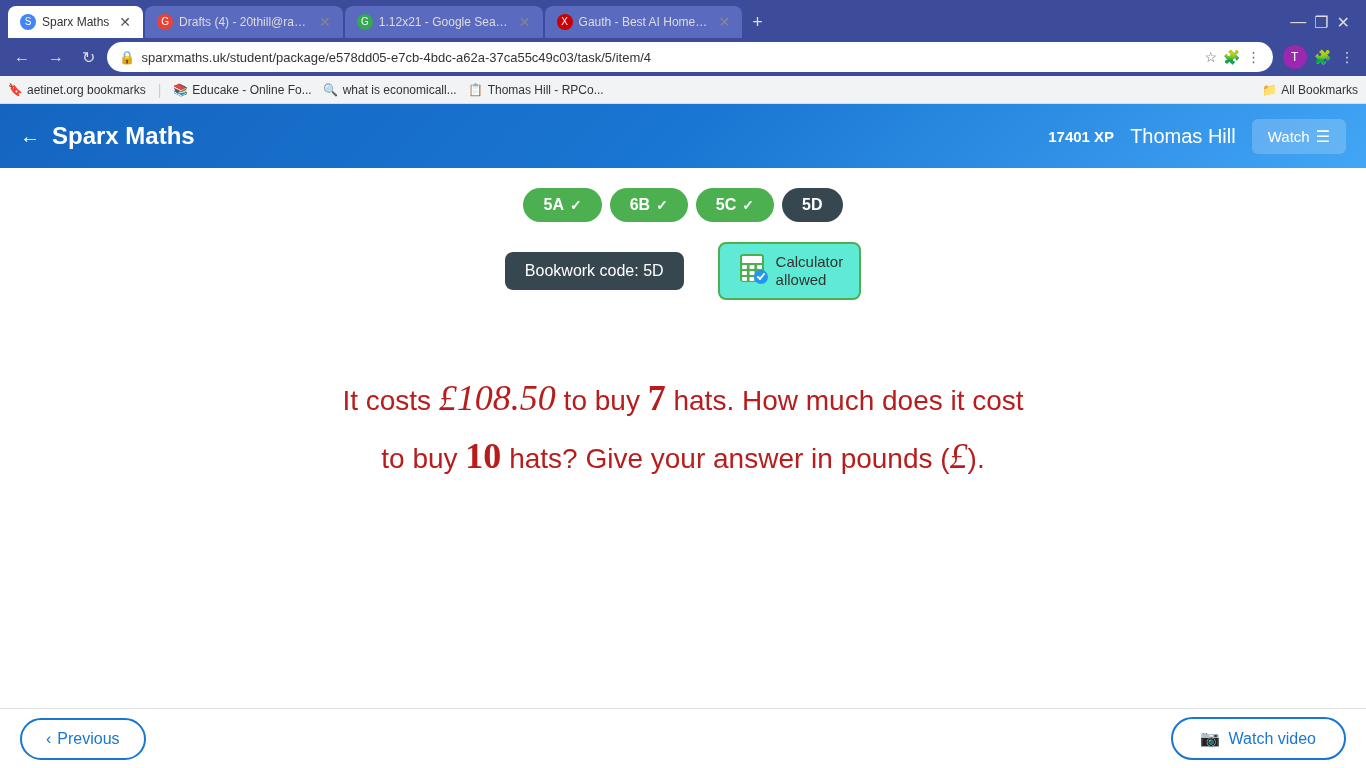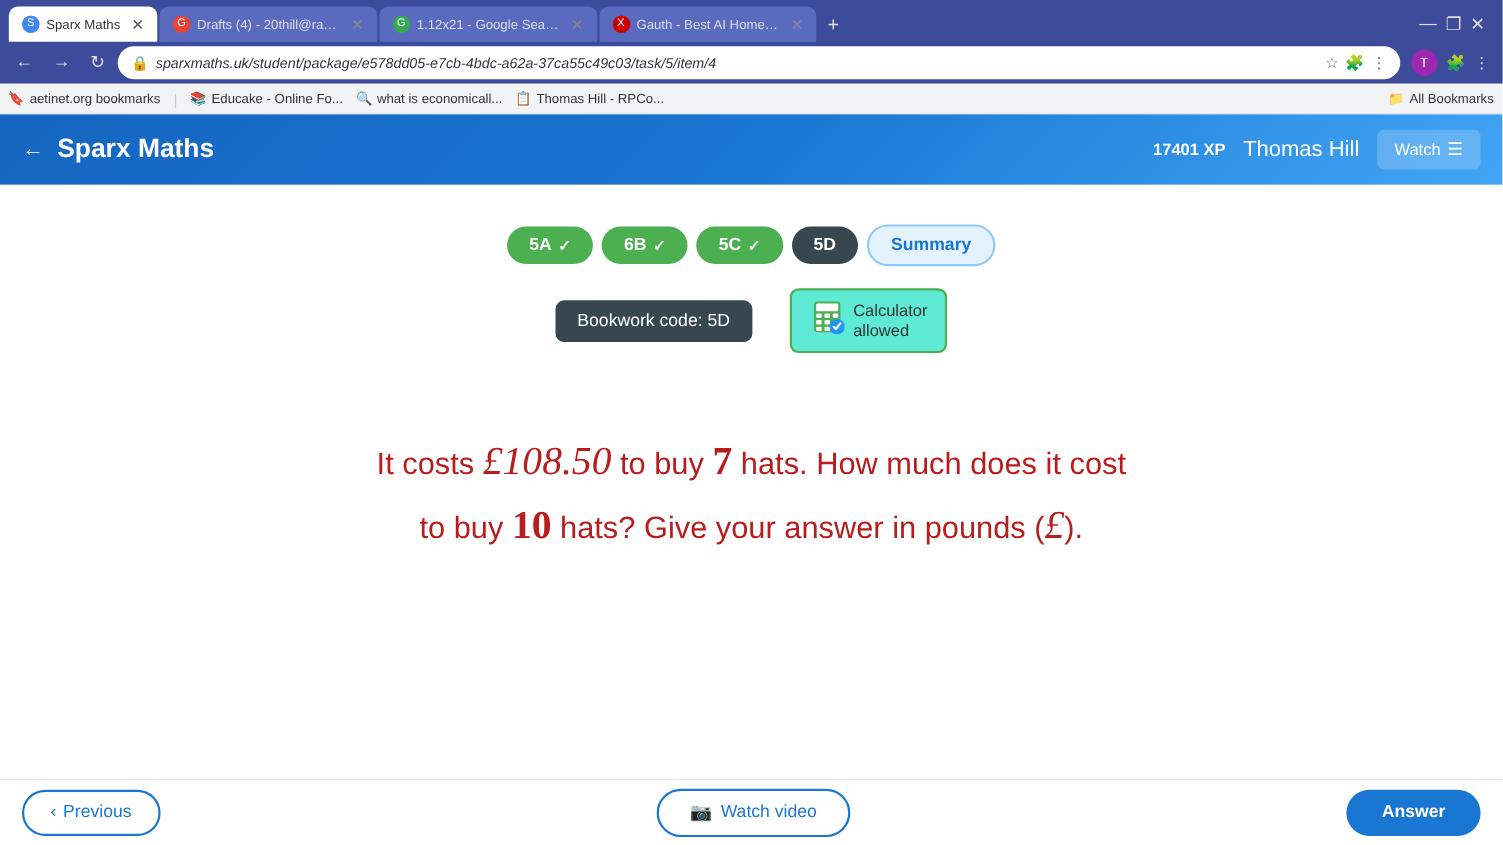--- a/index.html
+++ b/index.html
@@ -14,40 +14,40 @@
     .tab-favicon { width: 16px; height: 16px; border-radius: 50%; display: inline-block; flex-shrink: 0; }
     .tab-title { overflow: hidden; white-space: nowrap; text-overflow: ellipsis; max-width: 130px; font-size: 12px; }
     .tab-close { font-size: 14px; color: #888; cursor: pointer; margin-left: 4px; }
     .tab.active .tab-close { color: #555; }
     .new-tab-btn { background: none; border: none; color: #ddd; font-size: 18px; cursor: pointer; padding: 4px 8px; }
     .window-controls { margin-left: auto; display: flex; gap: 8px; align-items: center; padding-right: 8px; }
 
     .omnibar-row { display: flex; align-items: center; padding: 4px 8px; gap: 6px; background: #3c4b9a; }
     .nav-btn { background: none; border: none; color: #ddd; font-size: 16px; cursor: pointer; padding: 4px 6px; border-radius: 4px; }
     .omnibar { flex: 1; height: 30px; border-radius: 20px; background: #fff; display: flex; align-items: center; padding: 0 12px; gap: 6px; font-size: 13px; color: #333; }
-    .omnibar-url { flex: 1; font-size: 13px; color: #333; overflow: hidden; white-space: nowrap; font-style: italic; }
+    .omnibar-url { flex: 1; font-size: 13px; color: #333; overflow: hidden; white-space: nowrap; }
     .omnibar-icons { display: flex; gap: 6px; color: #666; font-size: 14px; }
     .right-icons { display: flex; gap: 8px; align-items: center; color: #ddd; font-size: 14px; padding: 0 4px; }
 
     .bookmarks-bar { display: flex; align-items: center; padding: 3px 8px; gap: 12px; background: #f1f3f4; border-bottom: 1px solid #ddd; height: 28px; }
     .bookmark-item { font-size: 12px; color: #333; display: flex; align-items: center; gap: 4px; cursor: pointer; white-space: nowrap; }
     .bookmarks-sep { color: #ccc; font-size: 14px; }
     .bookmarks-right { margin-left: auto; display: flex; align-items: center; gap: 4px; font-size: 12px; color: #333; }
 
     
     .app-header { background: linear-gradient(135deg, #1565c0 0%, #1976d2 50%, #42a5f5 100%); height: 64px; display: flex; align-items: center; padding: 0 20px; }
     .back-btn { color: #fff; font-size: 20px; cursor: pointer; margin-right: 12px; }
     .app-title { color: #fff; font-size: 24px; font-weight: bold; flex: 1; }
     .header-right { display: flex; align-items: center; gap: 16px; }
     .xp-badge { color: #fff; font-size: 15px; font-weight: bold; }
     .user-name { color: #fff; font-size: 20px; font-weight: 500; }
     .menu-btn { background: rgba(255,255,255,0.2); color: #fff; border: none; padding: 8px 16px; border-radius: 6px; font-size: 15px; cursor: pointer; display: flex; align-items: center; gap: 6px; }
 
     
-    .content-area { background: #fff; padding: 36px 0 0; display: flex; flex-direction: column; align-items: center; }
+    .content-area { background: #fff; padding: 20px 0 0; display: flex; flex-direction: column; align-items: center; }
 
     
     .task-tabs { display: flex; align-items: center; gap: 8px; margin-bottom: 20px; }
     .task-tab { padding: 8px 20px; border-radius: 24px; font-size: 16px; font-weight: bold; cursor: pointer; display: flex; align-items: center; gap: 6px; }
     .task-tab.green { background: #4caf50; color: #fff; }
     .task-tab.active-dark { background: #37474f; color: #fff; }
     .task-tab.summary { background: #e3f2fd; color: #1976d2; border: 2px solid #90caf9; font-weight: 600; }
     .check-icon { font-size: 14px; }
 
     
@@ -171,23 +171,20 @@
     <div class="task-tab green">
       <span>6B</span>
       <span class="check-icon">✓</span>
     </div>
     <div class="task-tab green">
       <span>5C</span>
       <span class="check-icon">✓</span>
     </div>
     <div class="task-tab active-dark">
       <span>5D</span>
-    </div>
-    <div class="task-tab summary">
-      <span>Summary</span>
     </div>
   </div>
 
   <div class="info-row">
     <div class="bookwork-badge">
       <span>Bookwork code: 5D</span>
     </div>
     <div class="calculator-badge">
       <span class="calc-icon">
         
@@ -221,16 +218,13 @@
 
 <div class="bottom-bar">
   <button class="prev-btn">
     <span>‹</span>
     <span>Previous</span>
   </button>
   <button class="watch-btn">
     <span>📷</span>
     <span>Watch video</span>
   </button>
-  <button class="answer-btn">
-    <span>Answer</span>
-  </button>
 </div>
 
 </body></html>

